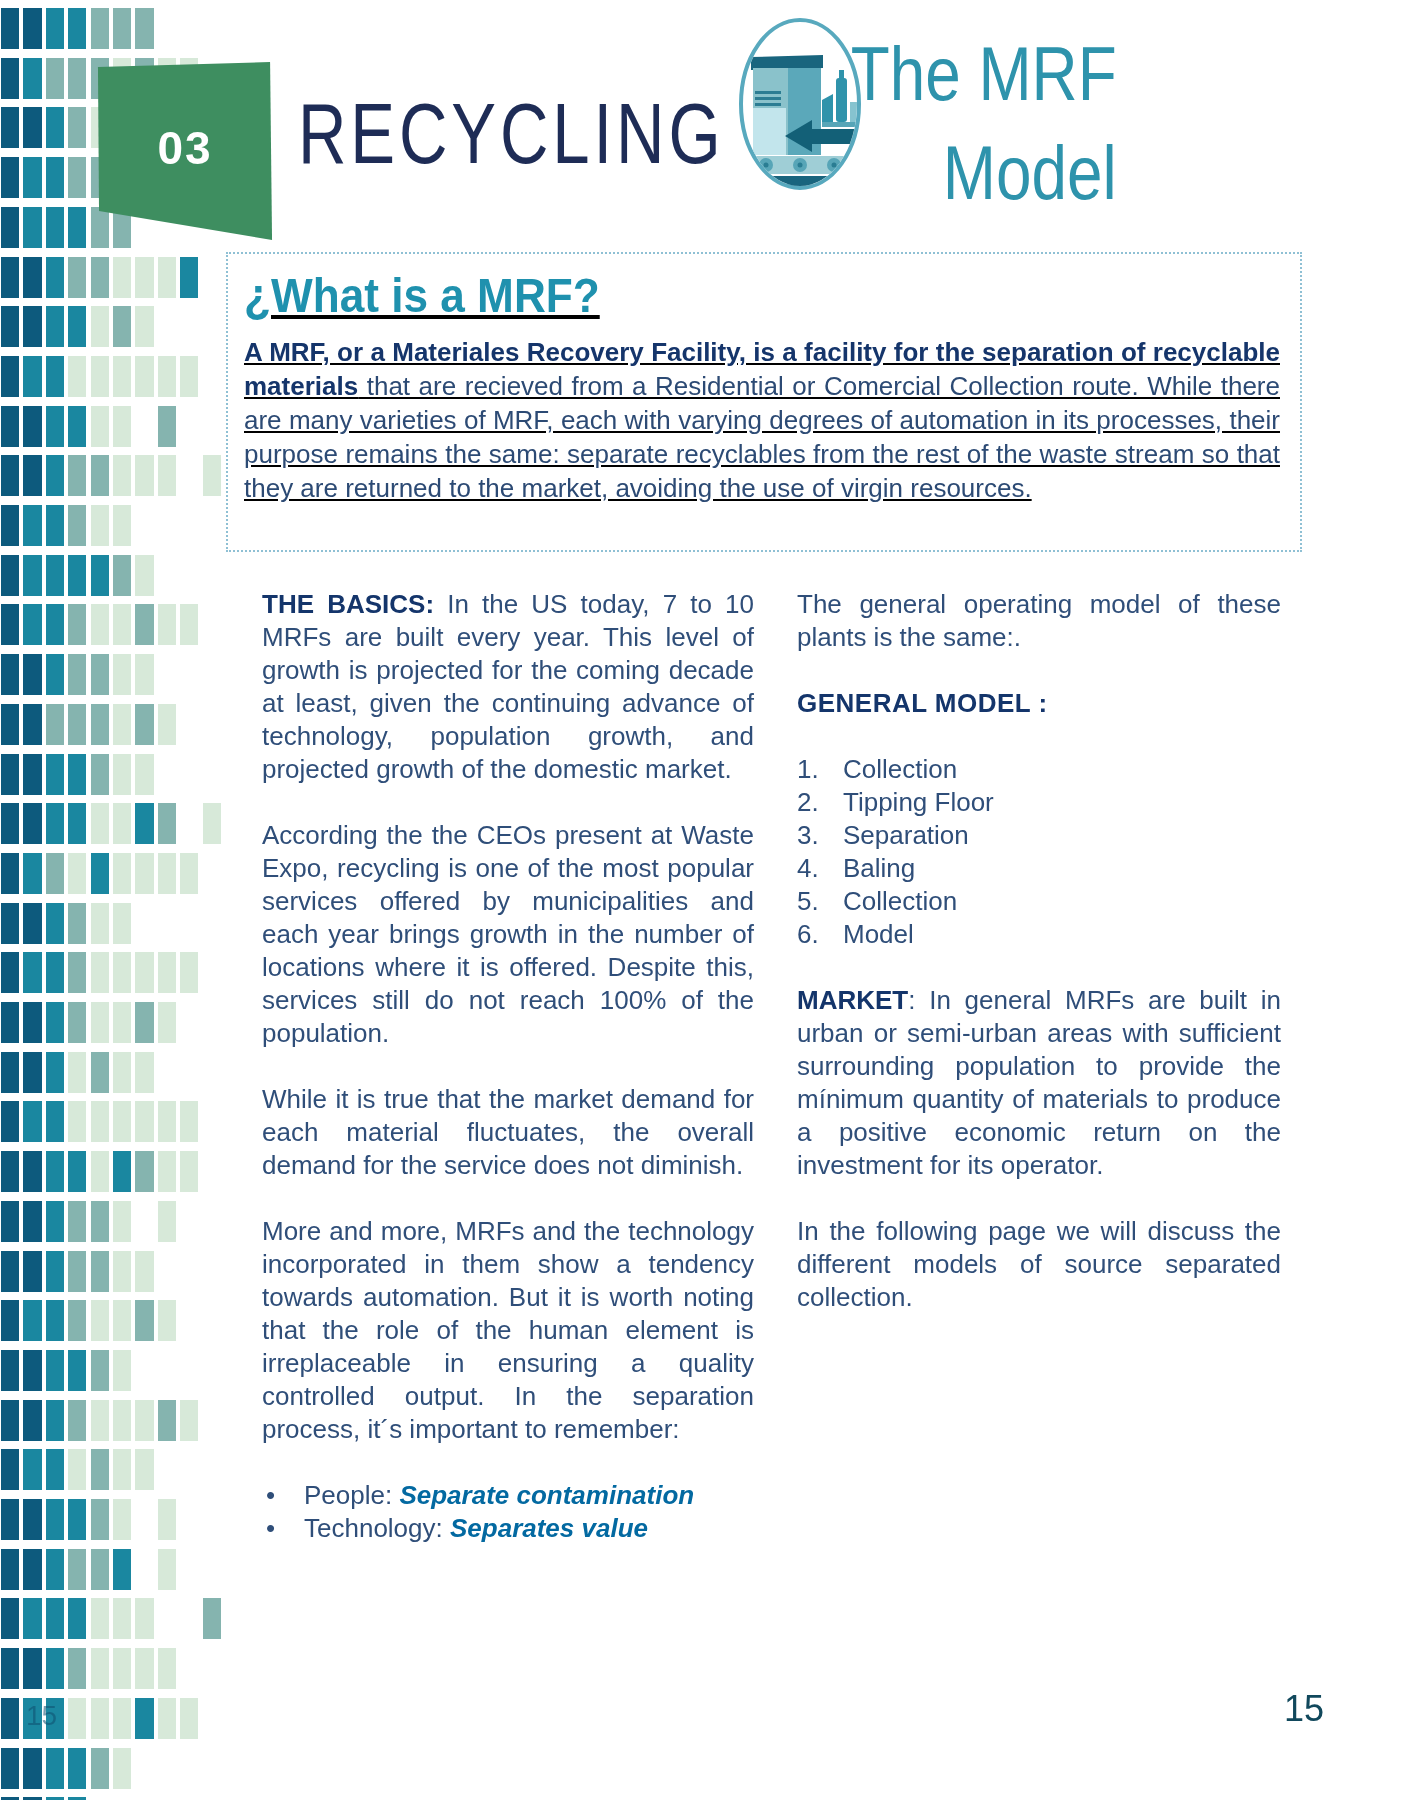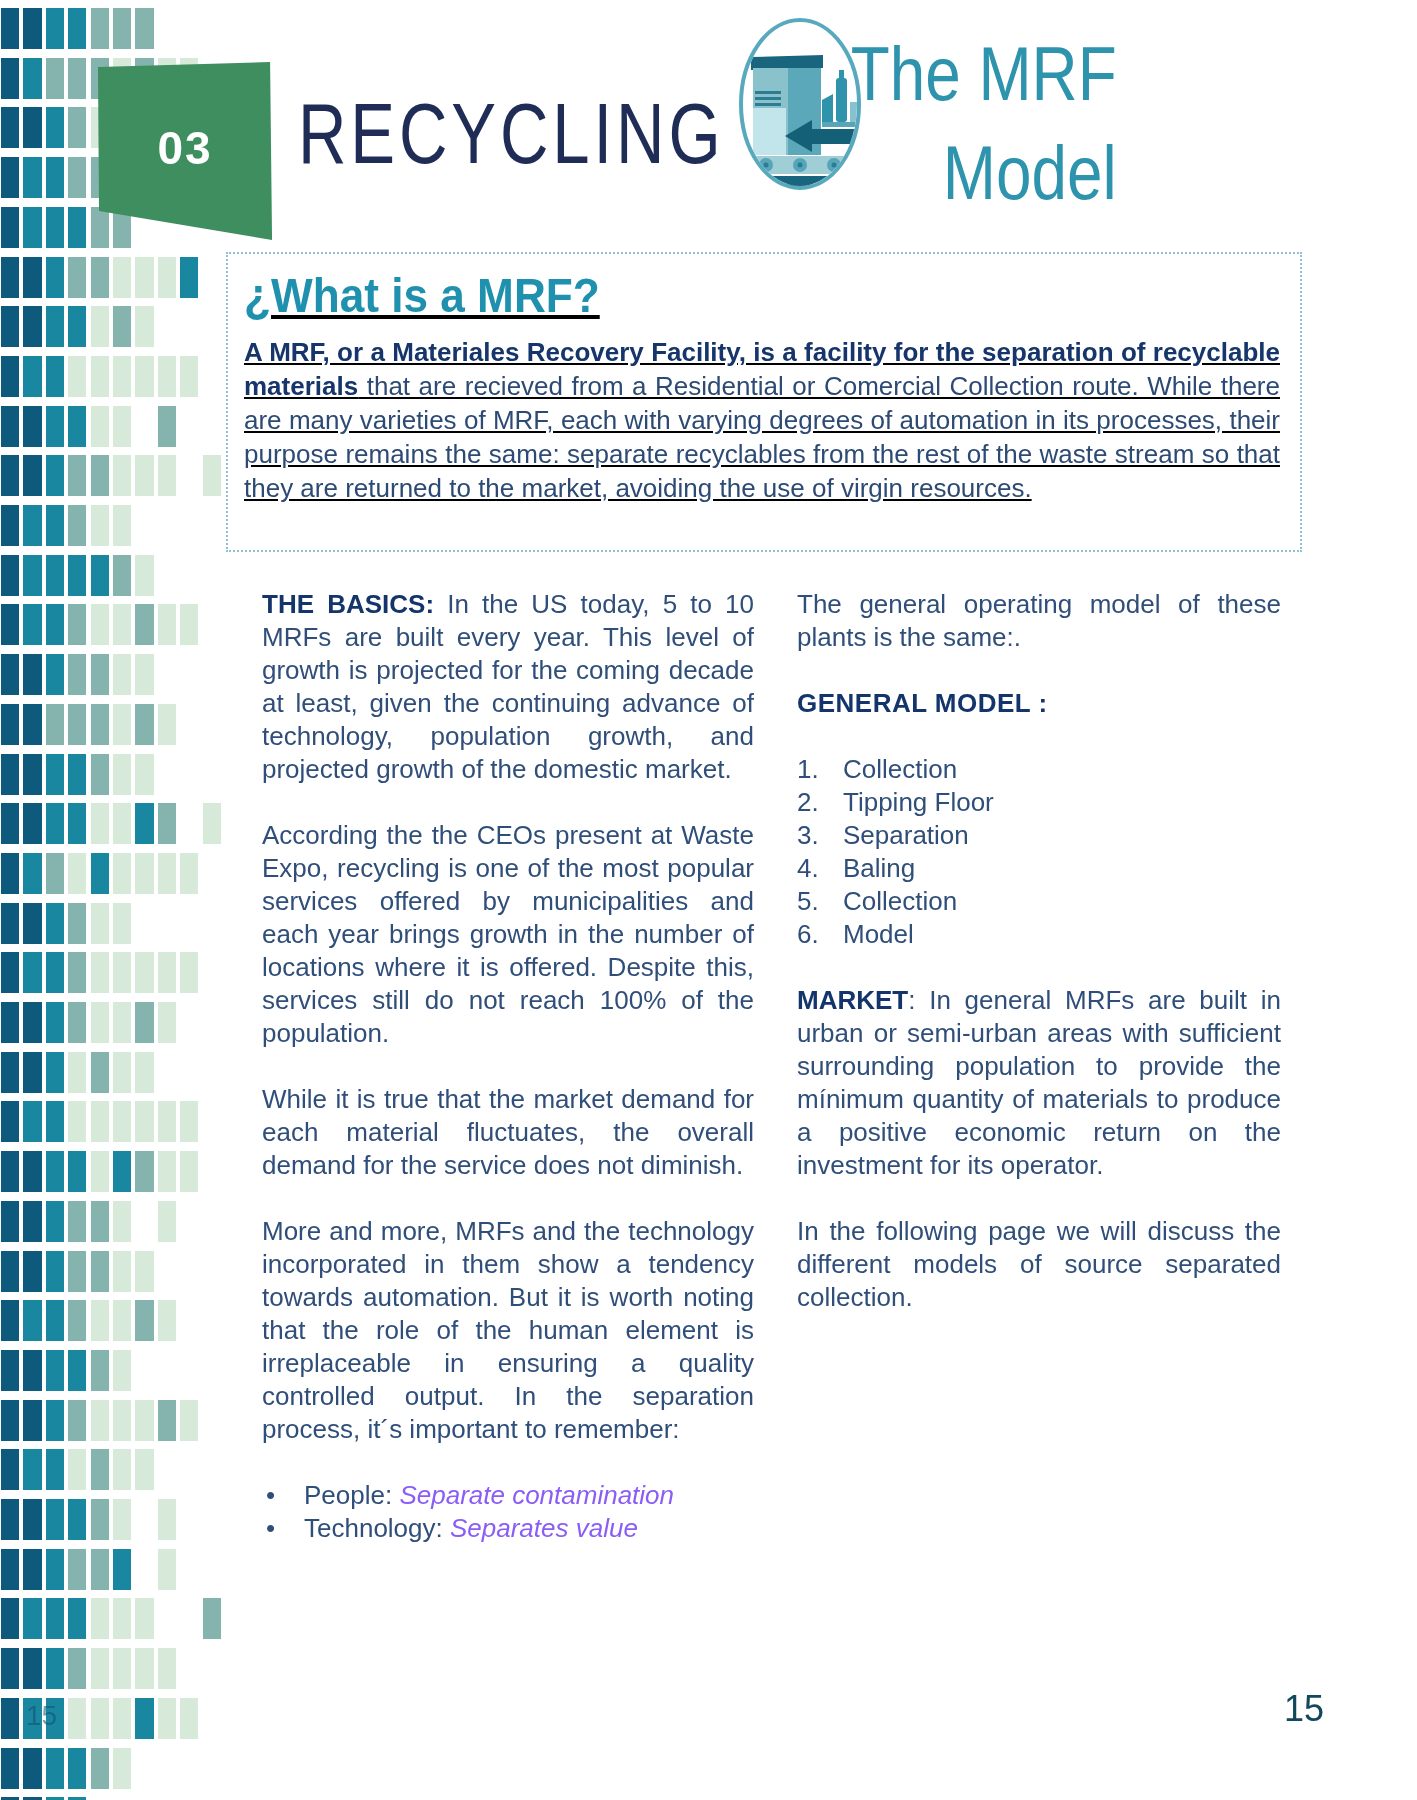--- a/index.html
+++ b/index.html
@@ -46,21 +46,21 @@
   .subhead { margin:0 0 33px; font-size:26px; line-height:33px; font-weight:bold;
     color:#14356b; letter-spacing:.5px; }
 
   .olist { margin:3px 0 33px; }
   .olist .row { display:flex; font-size:26px; line-height:33px; color:#2f4e79; }
   .olist .num { width:46px; flex:none; }
 
   .ulist { margin:0; }
   .ulist .row { display:flex; font-size:26px; line-height:33px; color:#2f4e79; }
   .ulist .bullet { width:38px; padding-left:4px; flex:none; }
-  .ulist i { font-weight:normal; color:#8b5cf6;margin-top:36px; }
+  .ulist i { font-weight:bold; color:#0369a1;margin-top:36px; }
 
   .page-num { position:absolute; left:1284px; top:1688px; font-size:36px;
     color:#11485c; }
   .page-num-faint { position:absolute; left:26px; top:1700px; font-size:28px;
     color:#0f5070; opacity:.55; z-index:3; }
 </style>
 </head>
 <body>
 
 <div class="page">
@@ -400,21 +400,21 @@
     <div>Model</div>
   </div>
 
   <div class="intro-box">
     <h2 class="intro-title">¿What is a MRF?</h2>
     <p class="intro-text"><b>A MRF, or a Materiales Recovery Facility, is a facility for the separation of recyclable materials</b><span> that are recieved from a Residential or Comercial Collection route. While there are many varieties of MRF, each with varying degrees of automation in its processes, their purpose remains the same: separate recyclables from the rest of the waste stream so that they are returned to the market, avoiding the use of virgin resources.</span></p>
   </div>
 
   <div class="columns">
     <div class="col-left" id="col-left">
-        <p class="para"><b>THE BASICS:</b><span> In the US today, 5 to 10 MRFs are built every year.  This level of growth is projected for the coming decade at least, given the continuing advance of technology, population growth, and projected growth of the domestic market.</span></p>
+        <p class="para"><b>THE BASICS:</b><span> In the US today, 7 to 10 MRFs are built every year.  This level of growth is projected for the coming decade at least, given the continuing advance of technology, population growth, and projected growth of the domestic market.</span></p>
         <p class="para"><span>According the the CEOs present at Waste Expo, recycling is one of the most popular services offered by municipalities and each year brings growth in the number of locations where it is offered.  Despite this, services still do not reach 100% of the population.</span></p>
         <p class="para"><span>While it is true that the market demand for each material fluctuates, the overall demand for the service does not diminish.</span></p>
         <p class="para"><span>More and more, MRFs and the technology incorporated in them show a tendency towards automation. But it is worth noting that the role of the human element is irreplaceable in ensuring a quality controlled output. In the separation process, it´s important to remember:</span></p>
         <div class="ulist">
           <div class="row">
             <span class="bullet">•</span>
             <span><span>People: </span><i>Separate contamination</i></span>
           </div>
           <div class="row">
             <span class="bullet">•</span>

